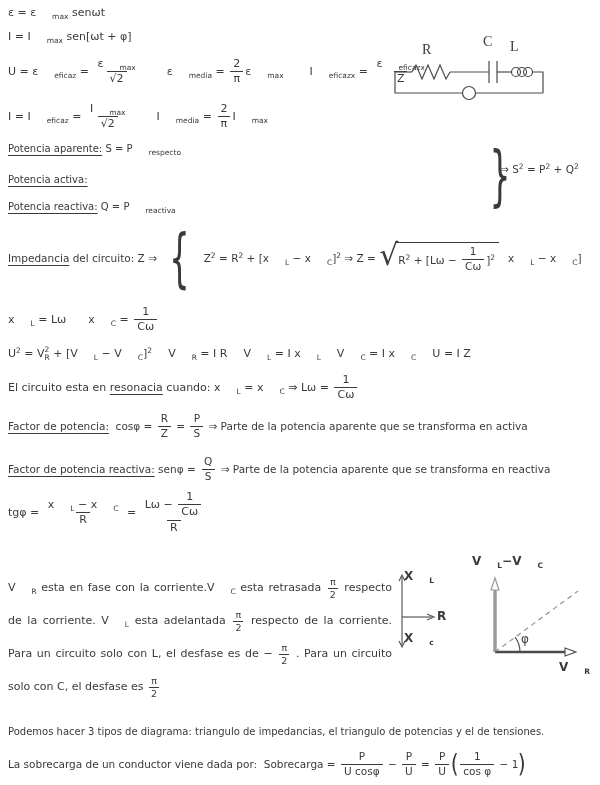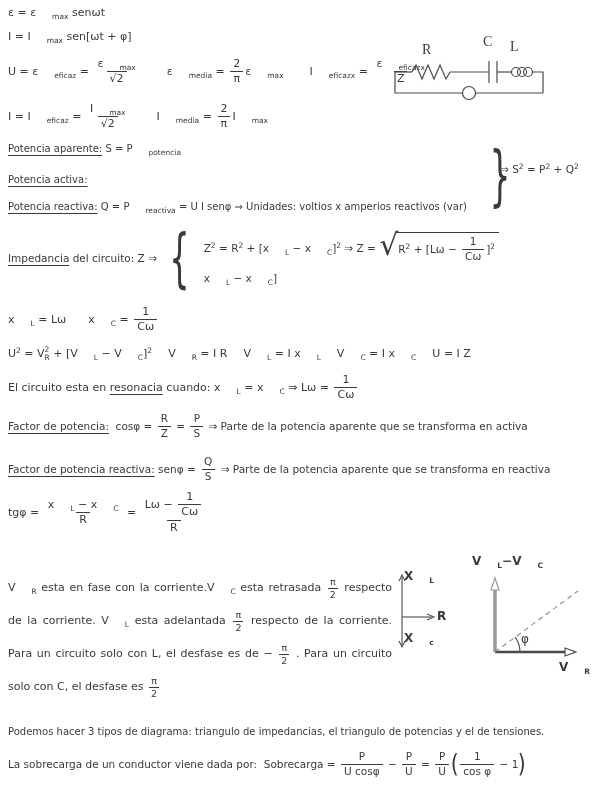--- a/index.html
+++ b/index.html
@@ -22,42 +22,42 @@
   .frac { display:inline-flex; flex-direction:column; align-items:center; vertical-align:middle; margin:0 2px; }
   .num,.den { display:flex; align-items:center; padding:0 3px; line-height:1.3; white-space:pre; }
   .den { border-top:1px solid #3a3a3a; }
   .sqrt { display:inline-flex; align-items:center; }
   .sqrt::before { content:"√"; font-size:30px; line-height:0.8; transform:translateY(-3px); margin-right:-2px; }
   .rad { display:inline-flex; align-items:center; border-top:1px solid #3a3a3a; padding:2px 4px 0 2px; white-space:pre; }
   .sp { display:inline-block; height:1px; }
   .big { font-size:24px; line-height:1; display:inline-block; transform:scaleX(0.85); margin:0 -1px; }
   .brace { line-height:1; display:inline-block; transform:scaleX(0.5); color:#3a3a3a; }
   .imp-group { position:absolute; display:flex; align-items:center; gap:2px; }
-  .imp-col { display:flex; flex-direction:column; gap:9px; margin-left:2px; }
+  .imp-col { display:flex; flex-direction:row; gap:9px; margin-left:2px; }
   .imp-col .row { display:flex; align-items:center; white-space:pre; font-size:10.5px; }
   .para {
     position:absolute; font-size:11px; line-height:33px; text-align:justify; margin:0;
   }
   .para .frac { font-size:9.5px; margin:0 2px; vertical-align:middle; }
   .para .num,.para .den { line-height:1.25; padding:0 2px; }
   .diag-label { position:absolute; font-size:12px; white-space:pre; display:flex; align-items:center; }
   .serif-label { position:absolute; font-family:"Liberation Serif", serif; font-size:14px; }
   svg { position:absolute; }
 </style>
 </head>
 <body>
 
 <div class="line fs11" style="left:8px; top:6px;"><span class="tok">ε = </span><span class="tok">ε<sub>max</sub></span><span class="tok"> senωt</span></div>
 <div class="line fs11" style="left:8px; top:30px;"><span class="tok">I = </span><span class="tok">I<sub>max</sub></span><span class="tok"> sen[ωt + φ]</span></div>
 <div class="line fs11" style="left:8px; top:57px;"><span class="tok">U = </span><span class="tok">ε<sub>eficaz</sub></span><span class="tok"> = </span><span class="frac"><span class="num"><span class="tok">ε<sub>max</sub></span></span><span class="den"><span class="tok">√2</span></span></span><span class="sp" style="width: 26px;"></span><span class="tok">ε<sub>media</sub></span><span class="tok"> = </span><span class="frac"><span class="num"><span class="tok">2</span></span><span class="den"><span class="tok">π</span></span></span><span class="tok">ε<sub>max</sub></span><span class="sp" style="width: 26px;"></span><span class="tok">I<sub>eficazx</sub></span><span class="tok"> = </span><span class="frac"><span class="num"><span class="tok">ε<sub>eficazx</sub></span></span><span class="den"><span class="tok">Z</span></span></span></div>
 <div class="line fs11" style="left:8px; top:102px;"><span class="tok">I = </span><span class="tok">I<sub>eficaz</sub></span><span class="tok"> = </span><span class="frac"><span class="num"><span class="tok">I<sub>max</sub></span></span><span class="den"><span class="tok">√2</span></span></span><span class="sp" style="width: 26px;"></span><span class="tok">I<sub>media</sub></span><span class="tok"> = </span><span class="frac"><span class="num"><span class="tok">2</span></span><span class="den"><span class="tok">π</span></span></span><span class="tok">I<sub>max</sub></span></div>
 
-<div class="line fs10" style="left:8px; top:143px;text-align:right;"><span class="tok u">Potencia aparente:</span><span class="tok"> S = </span><span class="tok">P<sub>potencia</sub></span></div>
+<div class="line fs10" style="left:8px; top:143px;text-align:right;"><span class="tok u">Potencia aparente:</span><span class="tok"> S = </span><span class="tok">P<sub>respecto</sub></span></div>
 <div class="line fs10" style="left:8px; top:174px;"><span class="tok u">Potencia activa:</span></div>
-<div class="line fs10" style="left:8px; top:201px;"><span class="tok u">Potencia reactiva:</span><span class="tok"> Q = </span><span class="tok">P<sub>reactiva</sub></span><span class="tok"> = U I senφ ⇒ Unidades: voltios x amperios reactivos (var)</span></div>
+<div class="line fs10" style="left:8px; top:201px;"><span class="tok u">Potencia reactiva:</span><span class="tok"> Q = </span><span class="tok">P<sub>reactiva</sub></span></div>
 
 <div style="position:absolute; left:479px; top:143px;">
   <span class="brace" style="font-size:66px;">}</span>
 </div>
 <div class="line" style="left:500px; top:163px;"><span class="tok">⇒ </span><span class="tok">S<sup>2</sup></span><span class="tok"> = </span><span class="tok">P<sup>2</sup></span><span class="tok"> + </span><span class="tok">Q<sup>2</sup></span></div>
 
 <div class="imp-group" style="left:8px; top:226px;">
   <span class="line" style="position:static;"><span class="tok u">Impedancia</span><span class="tok"> del circuito: Z ⇒</span></span>
   <span class="brace" style="font-size:64px;">{</span>
   <span class="imp-col">

